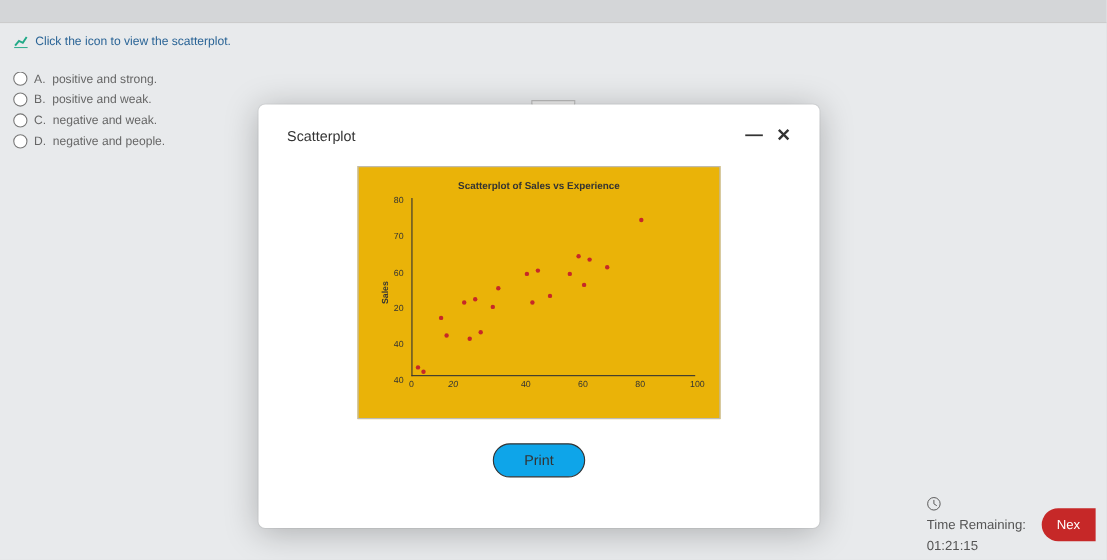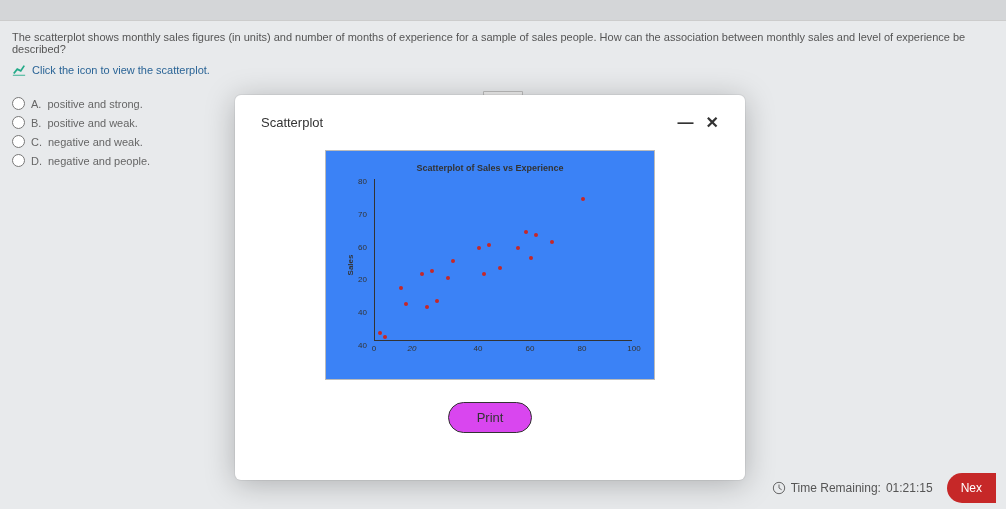--- a/index.html
+++ b/index.html
@@ -80,21 +80,21 @@
       align-items: center;
       color: #333;
     }
     .modal-ctrls span { cursor: pointer; font-weight: bold; }
 
     .chart-container {
       margin: 18px auto 0;
       width: 330px;
       height: 230px;
       border: 1px solid #bbb;
-      background: #3b82f6;
+      background: #eab308;
       position: relative;
       padding: 10px;
     }
     .chart-inner {
       position: relative;
       width: 100%;
       height: 100%;
     }
     .chart-title {
       position: absolute;
@@ -163,21 +163,21 @@
       margin-top: 22px;
     }
     .btn {
       padding: 7px 28px;
       border-radius: 18px;
       font-size: 13px;
       cursor: pointer;
       border: none;
     }
     .btn-outline {
-      background: #d946ef;
+      background: #0ea5e9;
       border: 1px solid #333;
       color: #333;
     }
     .btn-primary {
       background: #1a2d5c;
       color: #fff;
     }
 
     .footer {
       position: absolute;
@@ -186,20 +186,21 @@
       display: flex;
       align-items: center;
       gap: 14px;
     }
     .time-remaining {
       font-size: 12px;
       color: #555;
       display: flex;
       align-items: flex-start;
       gap: 5px;
+      flex-direction: column;
     }
     .next-btn {
       background: #c62828;
       color: #fff;
       padding: 8px 14px;
       border-radius: 16px 0 0 16px;
       font-size: 12px;
     }
     .tab-handle {
       position: absolute;
@@ -210,21 +211,20 @@
       height: 8px;
       background: #eee;
       border: 1px solid #bbb;
       border-radius: 0 0 5px 5px;
     }
   </style>
 </head>
 <body>
 
 <div class="page-bg">
-  <div class="question-text">The scatterplot shows monthly sales figures (in units) and number of months of experience for a sample of sales people. How can the association between monthly sales and level of experience be described?</div>
   <div class="hint-row">
     <svg viewBox="0 0 16 16">
         <polyline points="2,12 6,7 10,9 14,3" fill="none" stroke="#2a8" stroke-width="2"></polyline>
         <line x1="1" y1="14" x2="15" y2="14" stroke="#2a8" stroke-width="1"></line>
       </svg>
     <span>Click the icon to view the scatterplot.</span>
   </div>
 
   <div class="content-row">
     <div class="options">

